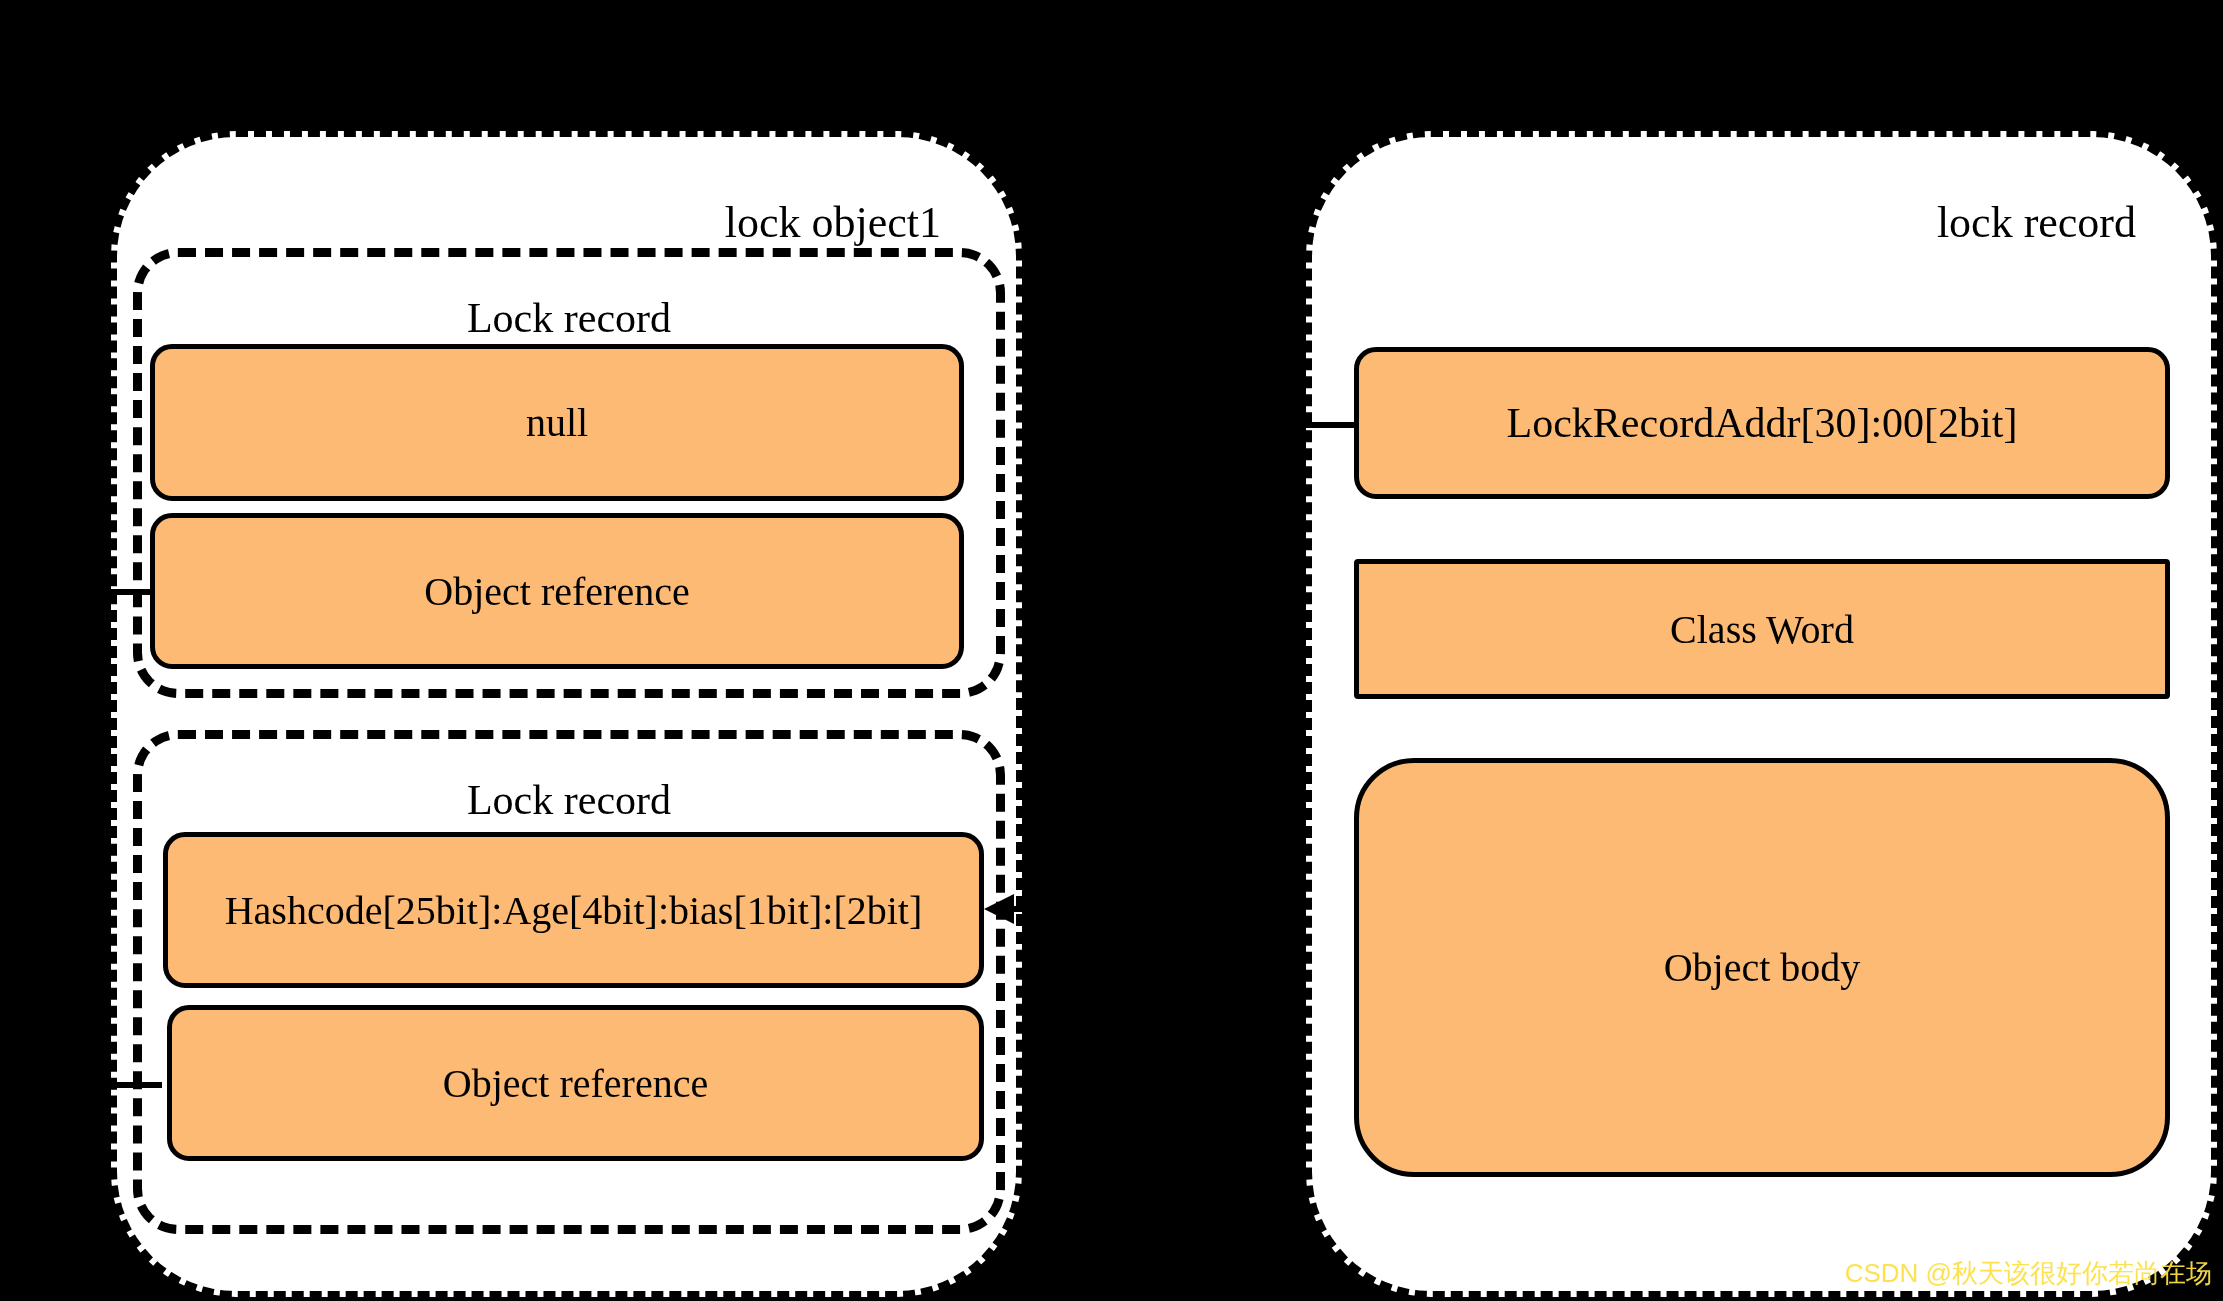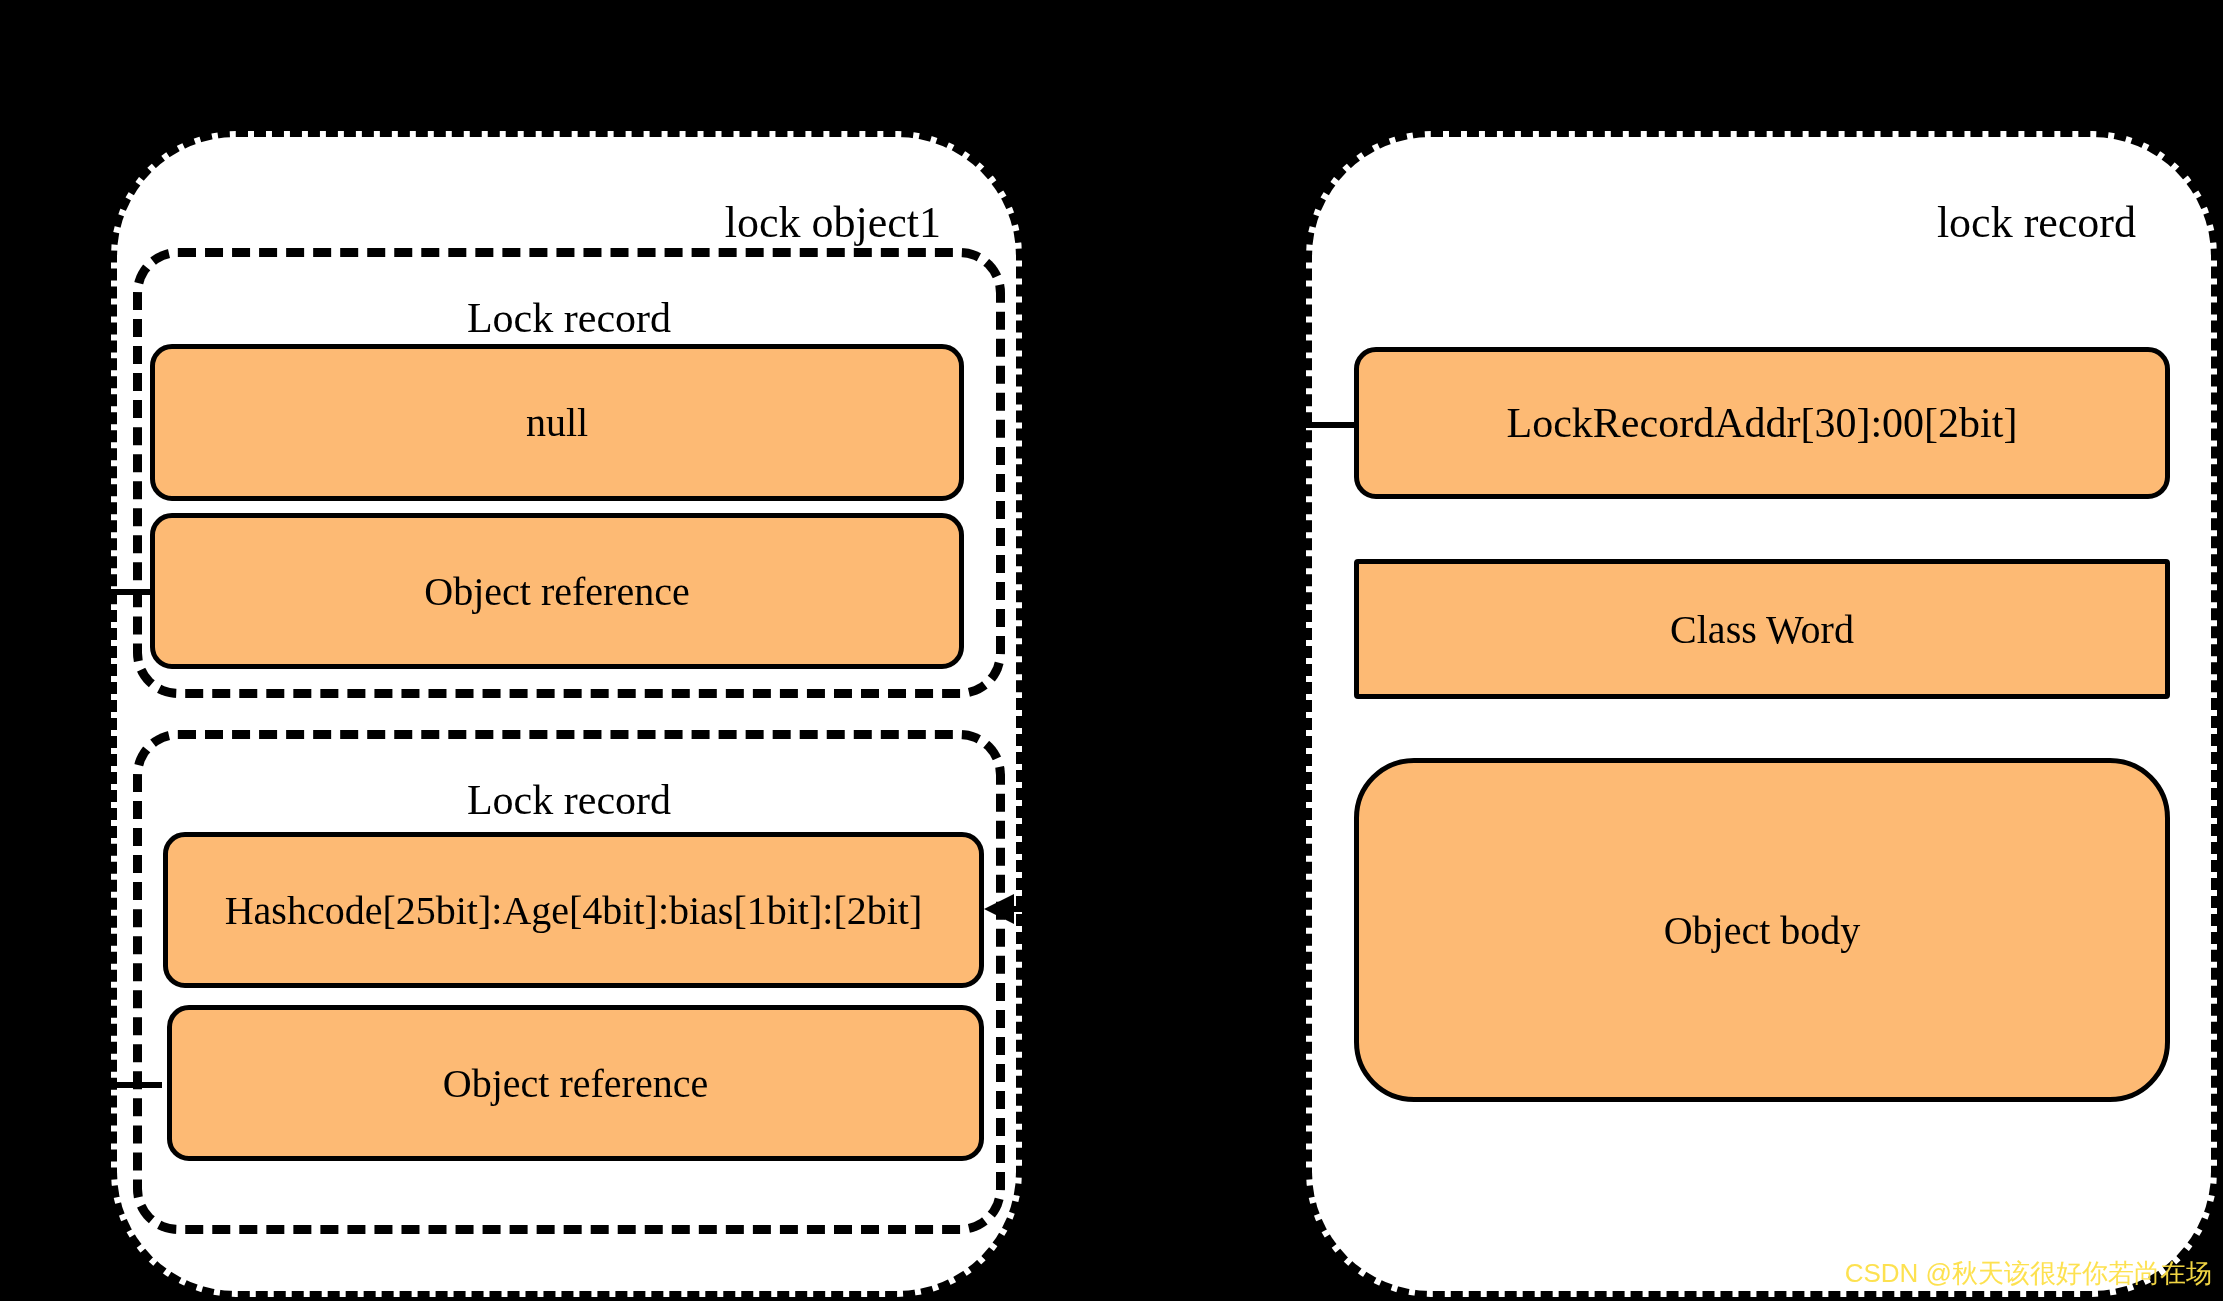--- a/index.html
+++ b/index.html
@@ -77,21 +77,21 @@
 
   
   .g1 .slot.a { left: 8px;  top: 87px;  width: 814px; height: 157px; }
   .g1 .slot.b { left: 8px;  top: 256px; width: 814px; height: 156px; }
   .g2 .slot.a { left: 21px; top: 93px;  width: 821px; height: 156px; font-size: 40px; }
   .g2 .slot.b { left: 25px; top: 266px; width: 817px; height: 156px; }
 
   
   .right .slot.markword  { left: 42px; top: 210px; width: 816px; height: 152px; font-size: 42px; }
   .right .slot.classword { left: 42px; top: 422px; width: 816px; height: 140px; border-radius: 4px; }
-  .right .slot.body      { left: 42px; top: 621px; width: 816px; height: 344px; border-radius: 60px; }
+  .right .slot.body      { left: 42px; top: 621px; width: 816px; height: 419px; border-radius: 60px; }
 
   
   .stub {
     position: absolute;
     height: 6px;
     background: #000000;
     z-index: 5;
   }
   .stub.l1 { left: 110px;  top: 589px;  width: 42px; }
   .stub.l2 { left: 110px;  top: 1082px; width: 52px; }

